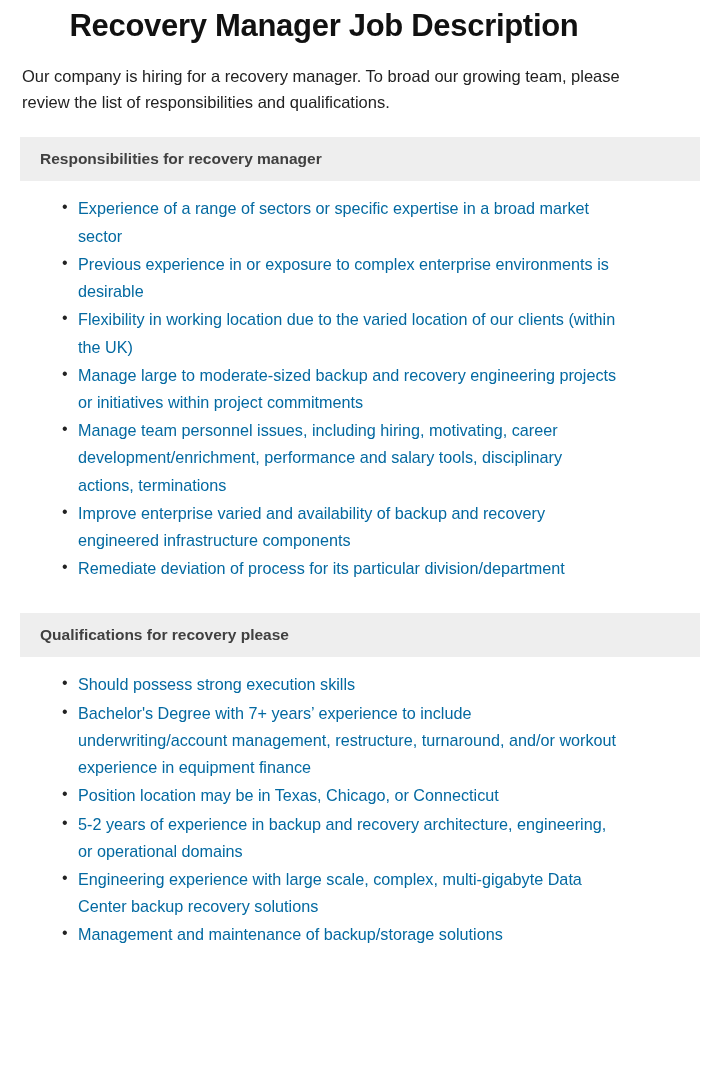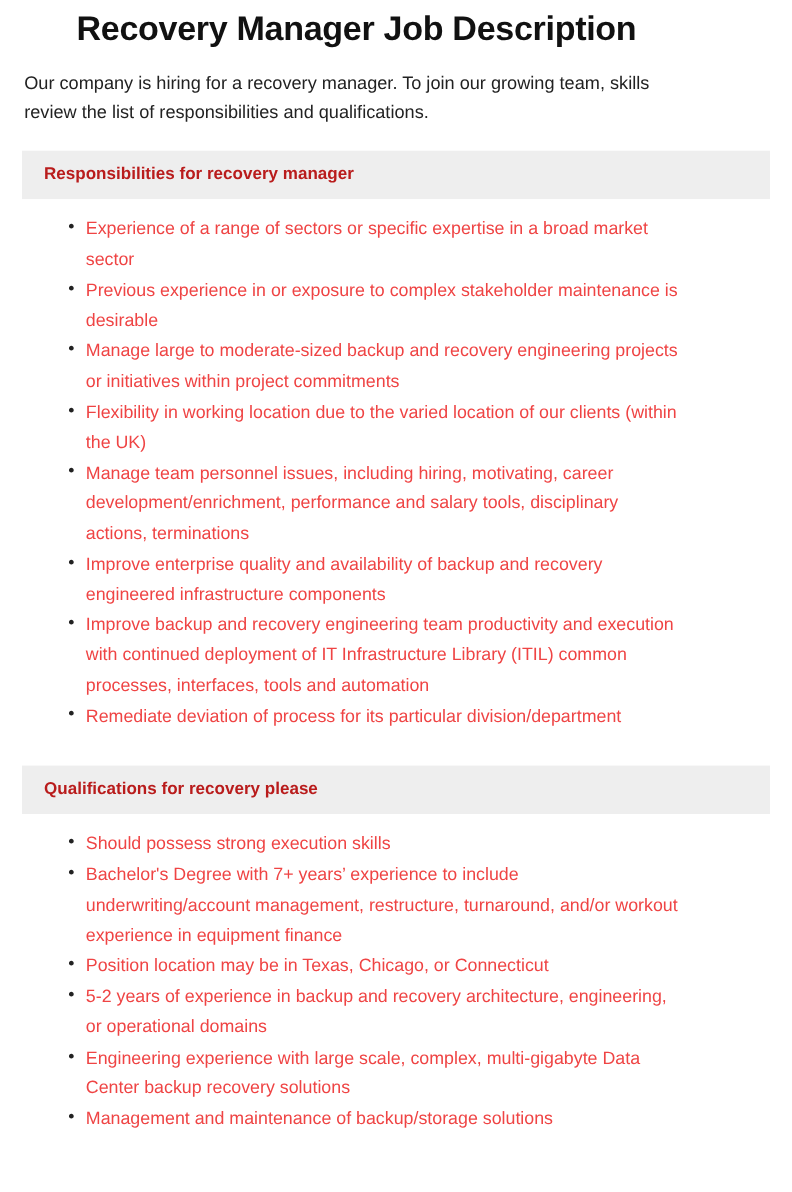--- a/index.html
+++ b/index.html
@@ -36,36 +36,36 @@
     color: #222222;
     max-width: 672px;
   }
   .section {
     margin-top: 22px;
   }
   .section-header {
     background: #eeeeee;
     font-size: 15.5px;
     font-weight: bold;
-    color: #b91c1c;
+    color: #404040;
     padding: 13px 0 13px 20px;
     box-sizing: border-box;
     width: 680px;
     margin-left: 0px;
   }
   ul.items {
     list-style: none;
     margin: 14px 0 0 0;
     padding: 0;
   }
   ul.items li {
     position: relative;
     font-size: 16.2px;
     line-height: 1.68;
-    color: #ef4444;
+    color: #0369a1;
     padding-left: 58px;
     padding-right: 8px;
     margin-bottom: 1px;
   }
   ul.items li::before {
     content: "\2022";
     position: absolute;
     left: 42px;
     top: -1px;
     font-size: 16px;
@@ -73,32 +73,31 @@
   }
   .spacer-sm { height: 8px; }
 </style>
 </head>
 <body>
 
 <div class="page">
 
   <h1 class="doc-title">Recovery Manager Job Description</h1>
 
-  <p class="intro">Our company is hiring for a recovery manager. To join our growing team, skills review the list of responsibilities and qualifications.</p>
+  <p class="intro">Our company is hiring for a recovery manager. To broad our growing team, please review the list of responsibilities and qualifications.</p>
 
   <div class="section">
     <div class="section-header">Responsibilities for recovery manager</div>
     <ul class="items">
       <li>Experience of a range of sectors or specific expertise in a broad market sector</li>
-      <li>Previous experience in or exposure to complex stakeholder maintenance is desirable</li>
+      <li>Previous experience in or exposure to complex enterprise environments is desirable</li>
+      <li>Flexibility in working location due to the varied location of our clients (within the UK)</li>
       <li>Manage large to moderate-sized backup and recovery engineering projects or initiatives within project commitments</li>
-      <li>Flexibility in working location due to the varied location of our clients (within the UK)</li>
       <li>Manage team personnel issues, including hiring, motivating, career development/enrichment, performance and salary tools, disciplinary actions, terminations</li>
-      <li>Improve enterprise quality and availability of backup and recovery engineered infrastructure components</li>
-      <li>Improve backup and recovery engineering team productivity and execution with continued deployment of IT Infrastructure Library (ITIL) common processes, interfaces, tools and automation</li>
+      <li>Improve enterprise varied and availability of backup and recovery engineered infrastructure components</li>
       <li>Remediate deviation of process for its particular division/department</li>
     </ul>
   </div>
 
   <div class="spacer-sm"></div>
 
   <div class="section">
     <div class="section-header">Qualifications for recovery please</div>
     <ul class="items">
       <li>Should possess strong execution skills</li>

